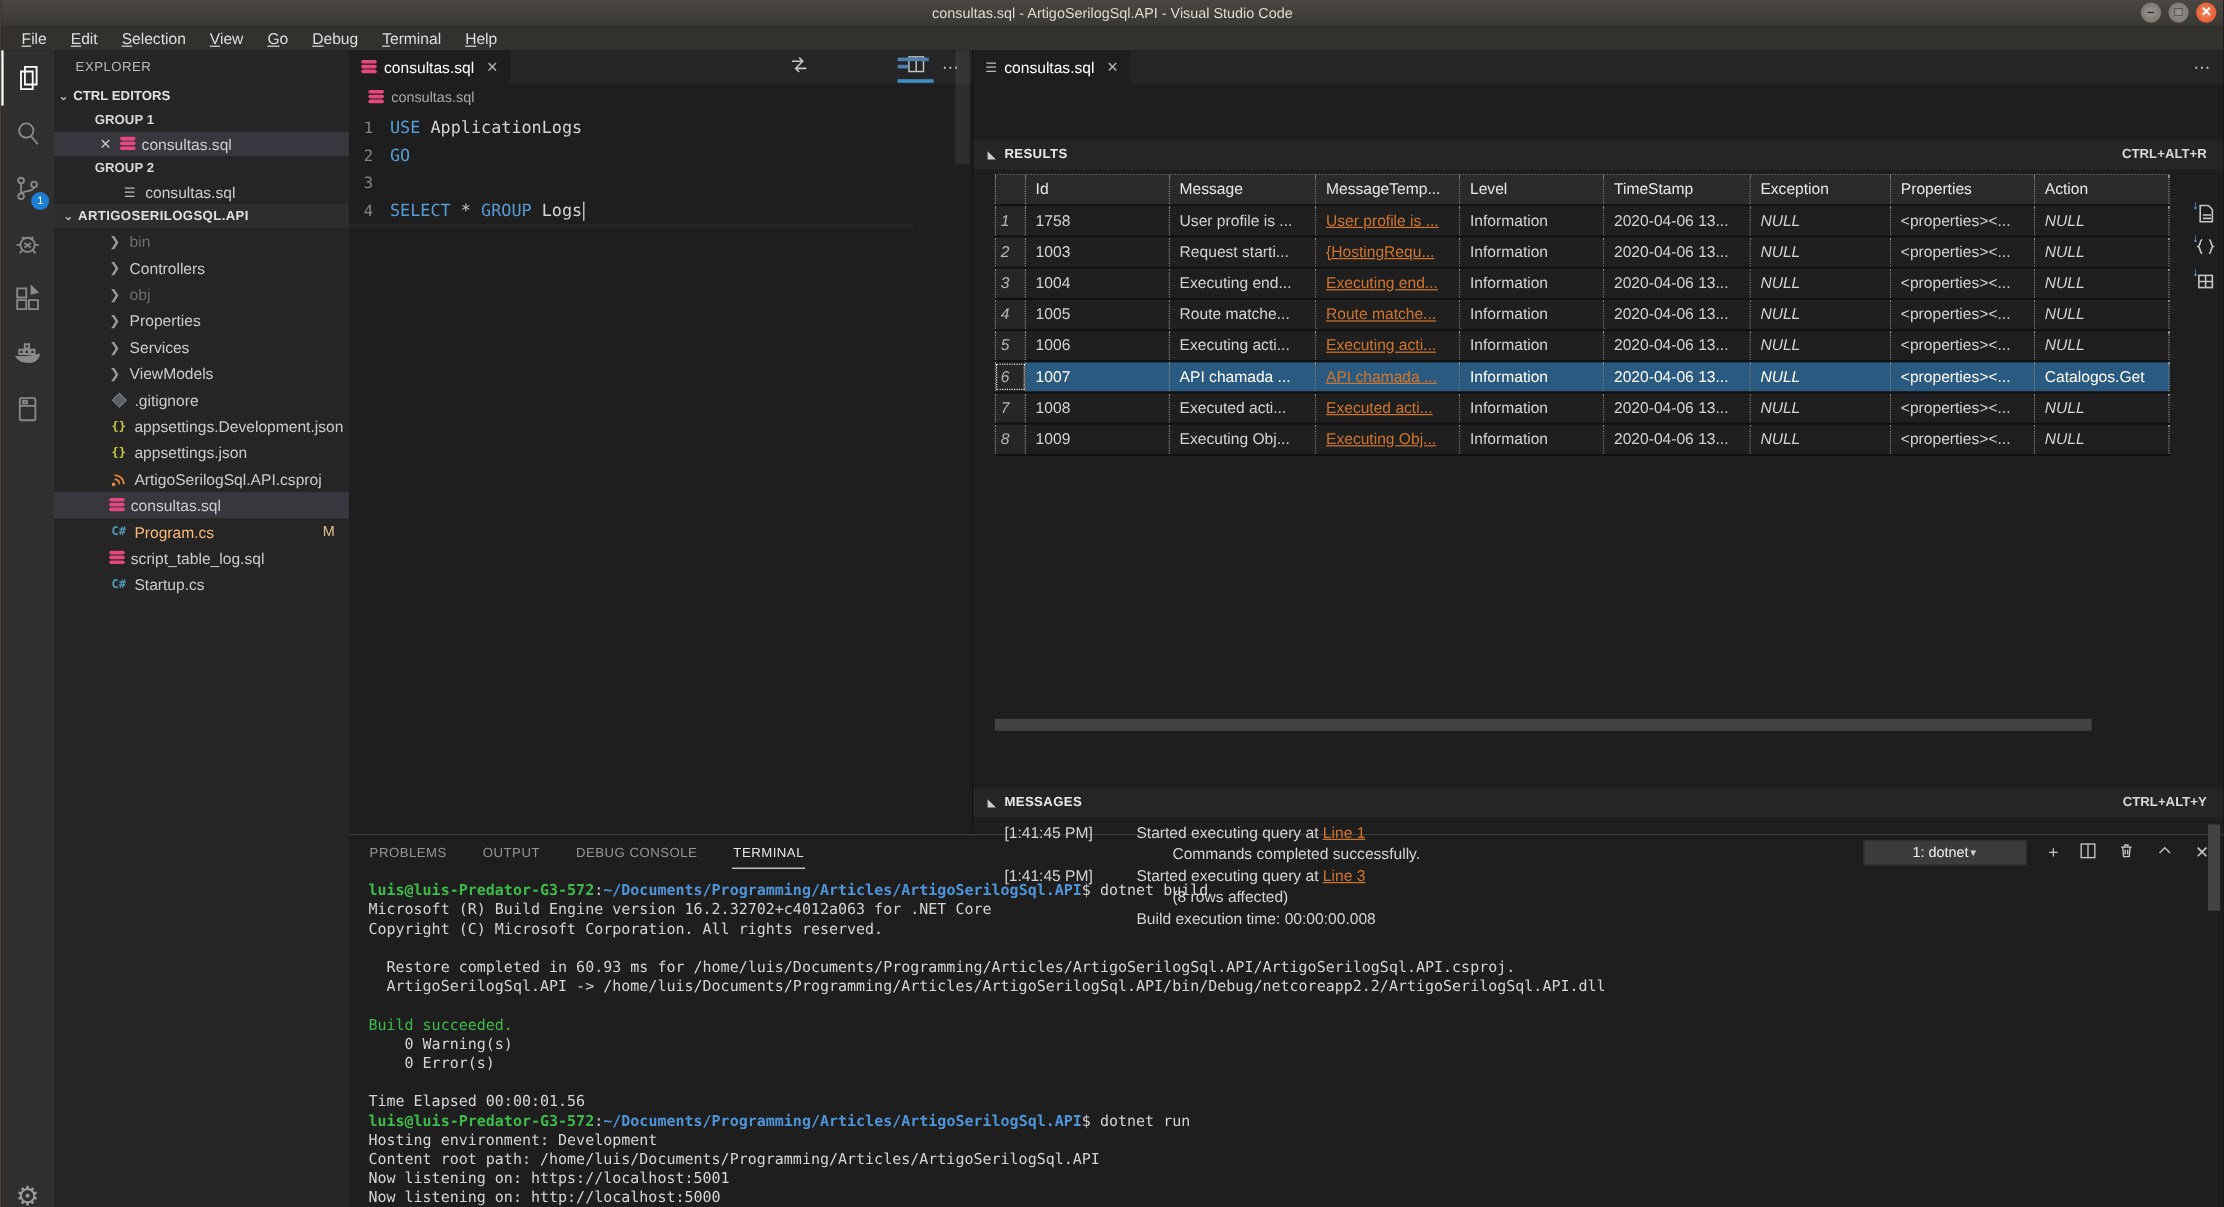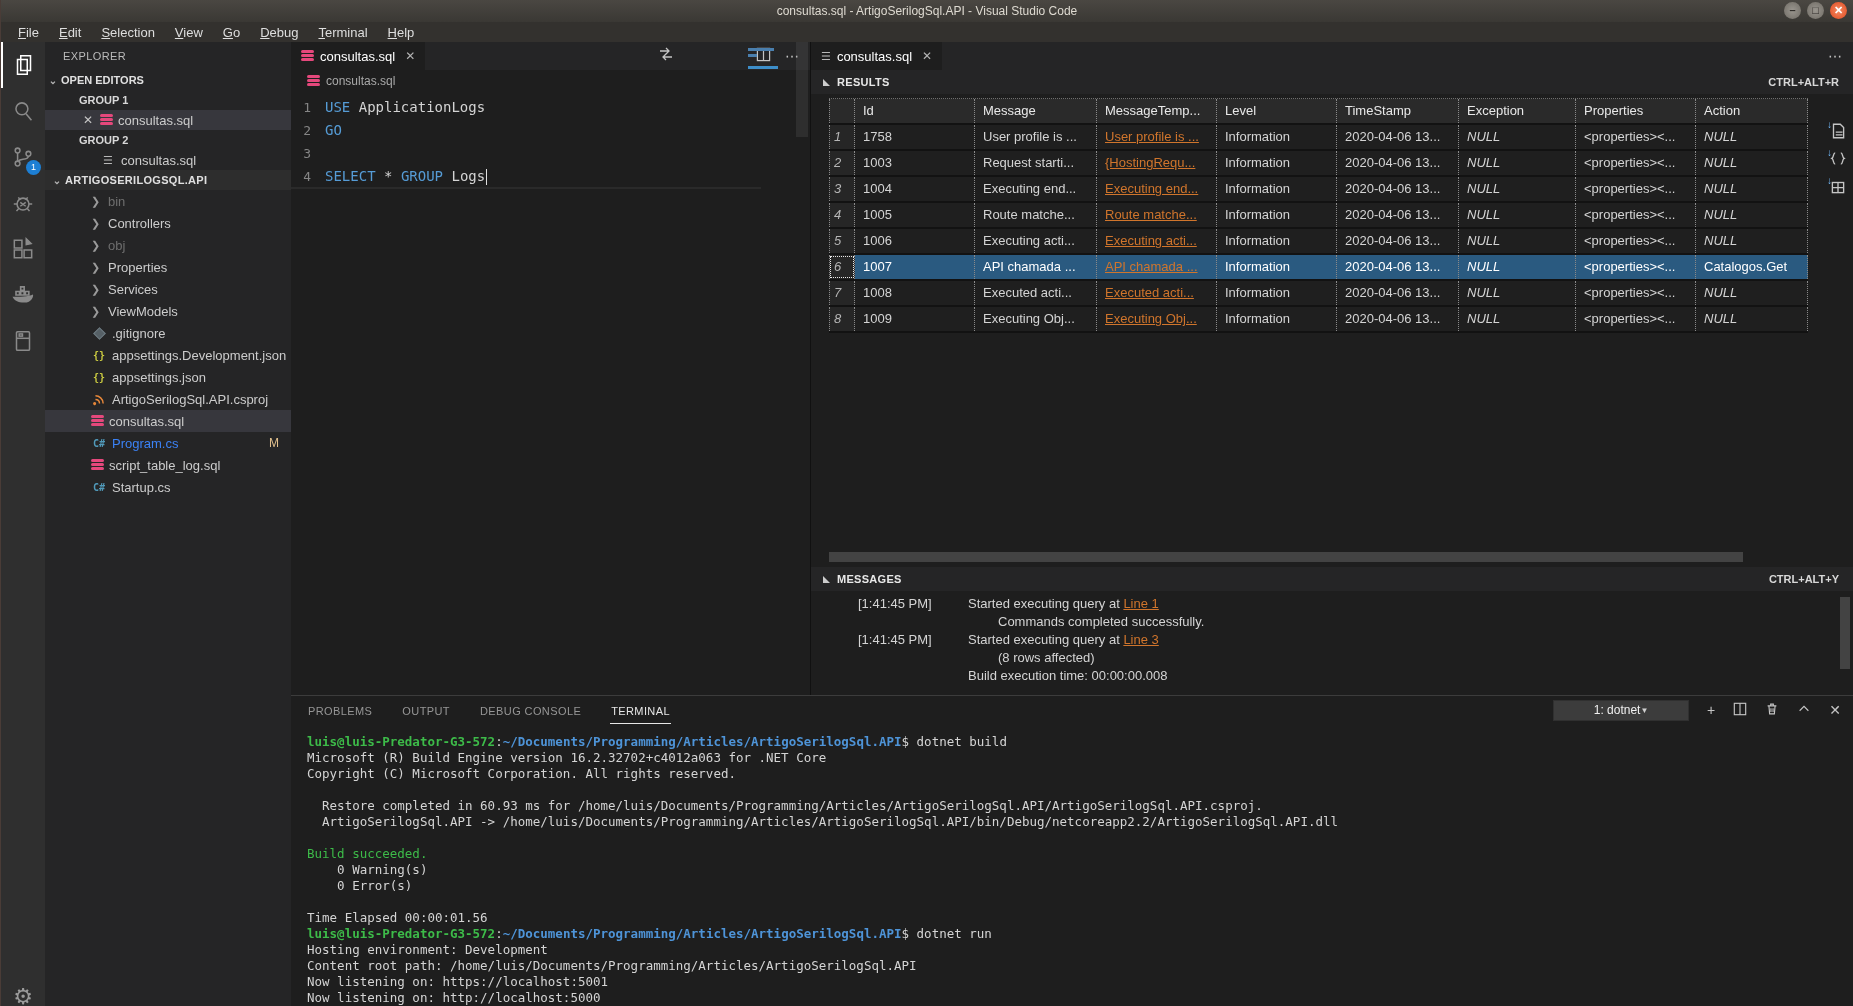--- a/index.html
+++ b/index.html
@@ -42,21 +42,21 @@
   .oe-group { font-size:11px; font-weight:bold; color:#d8d8d8; height:20px; line-height:20px; padding-left:34px; }
   .oe-row { height:20px; display:flex; align-items:center; padding-left:36px; gap:5px; }
   .oe-row.sel { background:#37373d; }
   .oe-close { color:#c5c5c5; font-size:12px; width:14px; text-align:center; }
   .proj-header { height:20px; background:#2d2d2d; display:flex; align-items:center; font-size:11px; font-weight:bold;
                  color:#e0e0e0; padding-left:4px; letter-spacing:.3px; }
   .tree-row { height:22px; display:flex; align-items:center; padding-left:46px; gap:5px; position:relative; }
   .tree-row.sel { background:#37373d; }
   .tree-row .chev { color:#9a9a9a; font-size:11px; width:12px; }
   .tree-row.dim .lbl { color:#6e6e6e; }
-  .tree-row.mod .lbl { color:#3b82f6; }
+  .tree-row.mod .lbl { color:#fdba74; }
   .m-badge { position:absolute; right:12px; color:#e2c08d; font-size:12px; }
   .ficon { width:16px; height:14px; display:inline-flex; align-items:center; justify-content:center; font-size:10px; }
 
   
   .db-ico { display:inline-block; width:13px; }
   .db-ico i { display:block; height:3px; border-radius:2px; background:#e5487c; margin-bottom:1px; }
   .json-ico { color:#cbcb41; font-family:"DejaVu Sans Mono",monospace; font-weight:bold; font-size:10px; }
   .git-ico { width:9px; height:9px; background:#566066; transform:rotate(45deg); border:1px solid #6d7a80; }
   .cs-ico { color:#519aba; font-weight:bold; font-size:10px; font-family:"DejaVu Sans Mono",monospace; }
   .list-ico { color:#b9b9b9; font-size:11px; letter-spacing:0; }
@@ -81,21 +81,21 @@
   .tok-kw { color:#569cd6; }
   .tok-id { color:#d4d4d4; }
   .cursor { display:inline-block; width:1px; height:16px; background:#e0e0e0; vertical-align:middle; margin-left:1px; }
   .curline { box-shadow:0 -1px 0 #2a2a2a inset, 0 1px 0 #2a2a2a; width:470px; }
   .minimap { position:absolute; top:6px; right:16px; width:46px; }
   .minimap i { display:block; height:3px; margin-bottom:3px; background:#4a7fae; }
   .minimap i.w1{width:26px;} .minimap i.w2{width:9px;} .minimap i.w0{background:transparent;} .minimap i.w3{width:30px;background:#3d8ec9;}
   .mini-slider { position:absolute; top:0; right:2px; width:12px; height:95px; background:rgba(121,121,121,.18); }
 
   
-  .sec-header { height:24px; display:flex; align-items:center; background:#252526; padding:0 14px 0 12px; gap:7px; }
+  .sec-header { height:24px; display:flex; align-items:center; background:#252526; padding:0 14px 0 12px; gap:7px;margin-top:47px; }
   .sec-header .tri { width:0; height:0; border-left:7px solid #cccccc; border-top:7px solid transparent; }
   .sec-header .sec-label { color:#e8e8e8; font-size:11px; font-weight:bold; letter-spacing:.3px; }
   .sec-header .shortcut { margin-left:auto; color:#d8d8d8; font-size:11px; font-weight:bold; }
 
   .grid-zone { position:relative; padding:4px 16px 0 18px; }
   .grid { font-size:13px; color:#d4d4d4; display:inline-block; border-top:1px dotted #6f6f6f; }
   .grow { display:flex; border-bottom:2px solid #121212; }
   .gcell { height:24px; line-height:24px; padding:0 8px; background:#1f1f1f; border-right:1px dotted #8a8a8a;
            white-space:nowrap; overflow:hidden; }
   .ghead .gcell { background:#2a2a2a; color:#e8e8e8; }
@@ -106,21 +106,21 @@
   .gnull { font-style:italic; }
   .grid-icons { position:absolute; right:6px; top:28px; display:flex; flex-direction:column; gap:10px; }
   .grid-icons .gi { width:18px; height:18px; position:relative; }
   .gi svg { stroke:#c5c5c5; fill:none; stroke-width:1.2; }
   .gi .arrow { position:absolute; left:-2px; top:-3px; color:#75beff; font-size:10px; font-weight:bold; }
 
   .hscroll { height:12px; margin:0 30px 4px 18px; position:relative; }
   .hscroll .thumb { position:absolute; left:0; top:1px; height:10px; width:92%; background:#434343; }
   .msg-area { position:relative; font-size:13px; color:#d4d4d4; padding:4px 0 0 26px; }
   .msg-row { display:flex; line-height:18px; }
-  .msg-time { width:110px;margin-left:21px; }
+  .msg-time { width:110px; }
   .msg-text.ind { padding-left:30px; }
   .mlink { color:#d0752c; text-decoration:underline; }
   .vscroll { position:absolute; right:3px; top:6px; width:10px; height:72px; background:#434343; }
 
   
   .panel { height:311px; background:#1e1e1e; border-top:1px solid #3c3c3c; }
   .panel-bar { height:28px; display:flex; align-items:center; padding:0 12px 0 16px; }
   .panel-tab { color:#969696; font-size:11px; letter-spacing:.4px; margin-right:28px; padding:6px 1px; }
   .panel-tab.active { color:#e7e7e7; border-bottom:1px solid #e7e7e7; }
   .panel-actions { margin-left:auto; display:flex; align-items:center; gap:18px; }
@@ -211,21 +211,21 @@
             <rect x="8.5" y="5.5" width="3" height="2"></rect>
           </svg>
       </div>
       <div class="act-bottom">⚙</div>
     </div>
 
     <div class="sidebar">
       <div class="sb-title">EXPLORER</div>
       <div class="sb-sec">
         <span class="twist">⌄</span>
-        <span>OPEN EDITORS</span>
+        <span>CTRL EDITORS</span>
       </div>
       <div id="open-editors">
           <div class="oe-group">GROUP 1</div>
           <div class="oe-row sel">
             <span class="oe-close">✕</span>
             <span class="db-ico">
               <i></i>
               <i></i>
               <i></i>
             </span>

